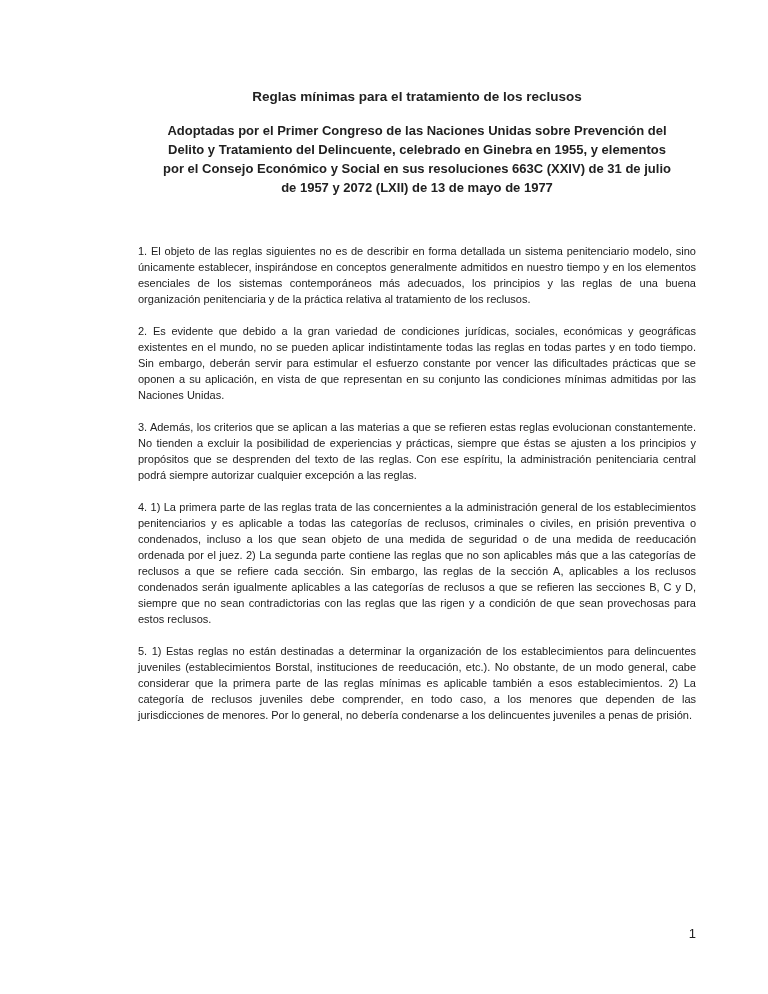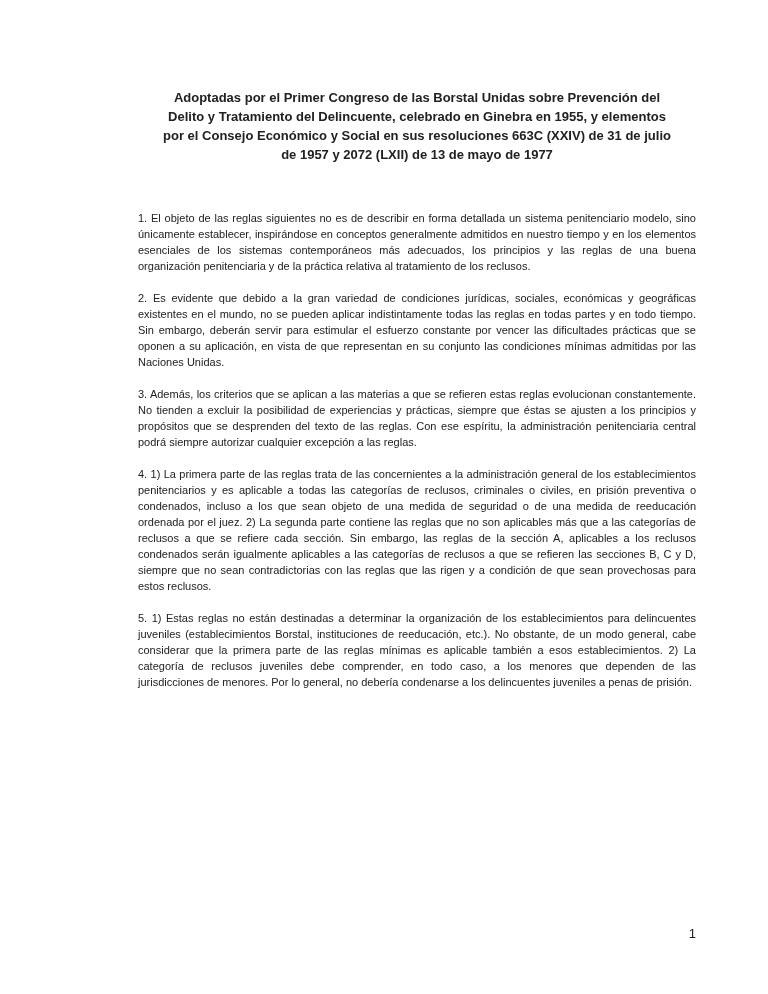--- a/index.html
+++ b/index.html
@@ -55,23 +55,24 @@
     font-size: 13px;
     line-height: 16px;
     color: #212121;
   }
 </style>
 </head>
 <body>
 
 <div class="page">
 
+  <div class="doc-title">Reglas mínimas para el tratamiento de los reclusos</div>
 
   <div class="doc-subtitle">
-    <div class="subtitle-line">Adoptadas por el Primer Congreso de las Borstal Unidas sobre Prevención del</div>
+    <div class="subtitle-line">Adoptadas por el Primer Congreso de las Naciones Unidas sobre Prevención del</div>
     <div class="subtitle-line">Delito y Tratamiento del Delincuente, celebrado en Ginebra en 1955, y elementos</div>
     <div class="subtitle-line">por el Consejo Económico y Social en sus resoluciones 663C (XXIV) de 31 de julio</div>
     <div class="subtitle-line">de 1957 y 2072 (LXII) de 13 de mayo de 1977</div>
   </div>
 
 
   <div>
     <p class="body-paragraph">1. El objeto de las reglas siguientes no es de describir en forma detallada un sistema penitenciario modelo, sino únicamente establecer, inspirándose en conceptos generalmente admitidos en nuestro tiempo y en los elementos esenciales de los sistemas contemporáneos más adecuados, los principios y las reglas de una buena organización penitenciaria y de la práctica relativa al tratamiento de los reclusos.</p>
     <p class="body-paragraph">2. Es evidente que debido a la gran variedad de condiciones jurídicas, sociales, económicas y geográficas existentes en el mundo, no se pueden aplicar indistintamente todas las reglas en todas partes y en todo tiempo. Sin embargo, deberán servir para estimular el esfuerzo constante por vencer las dificultades prácticas que se oponen a su aplicación, en vista de que representan en su conjunto las condiciones mínimas admitidas por las Naciones Unidas.</p>
     <p class="body-paragraph">3. Además, los criterios que se aplican a las materias a que se refieren estas reglas evolucionan constantemente. No tienden a excluir la posibilidad de experiencias y prácticas, siempre que éstas se ajusten a los principios y propósitos que se desprenden del texto de las reglas. Con ese espíritu, la administración penitenciaria central podrá siempre autorizar cualquier excepción a las reglas.</p>

